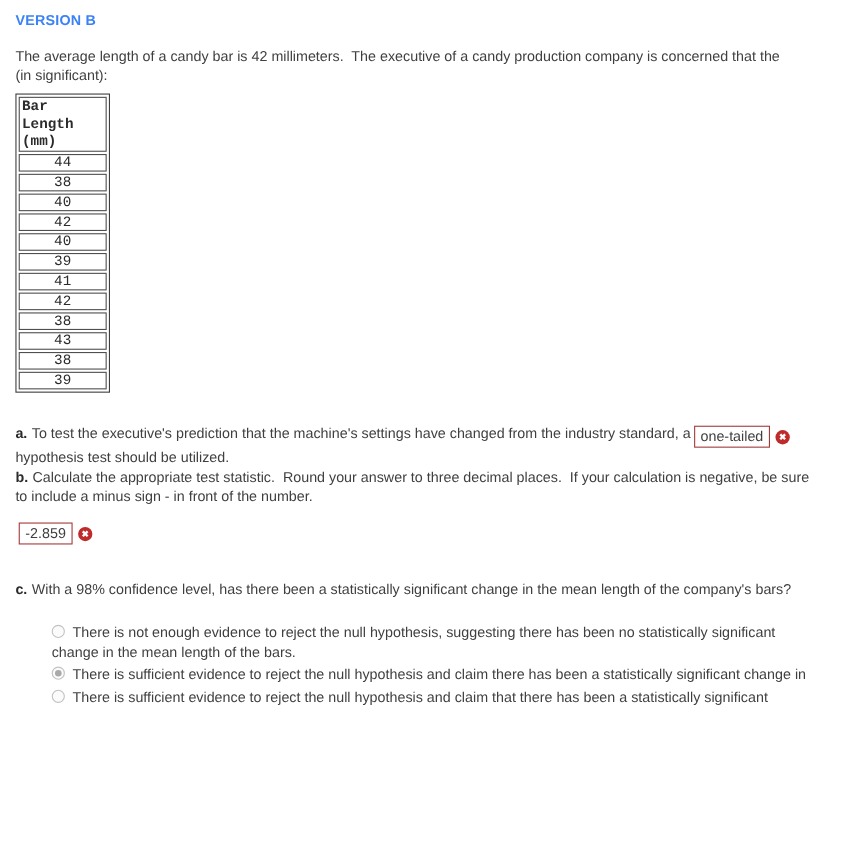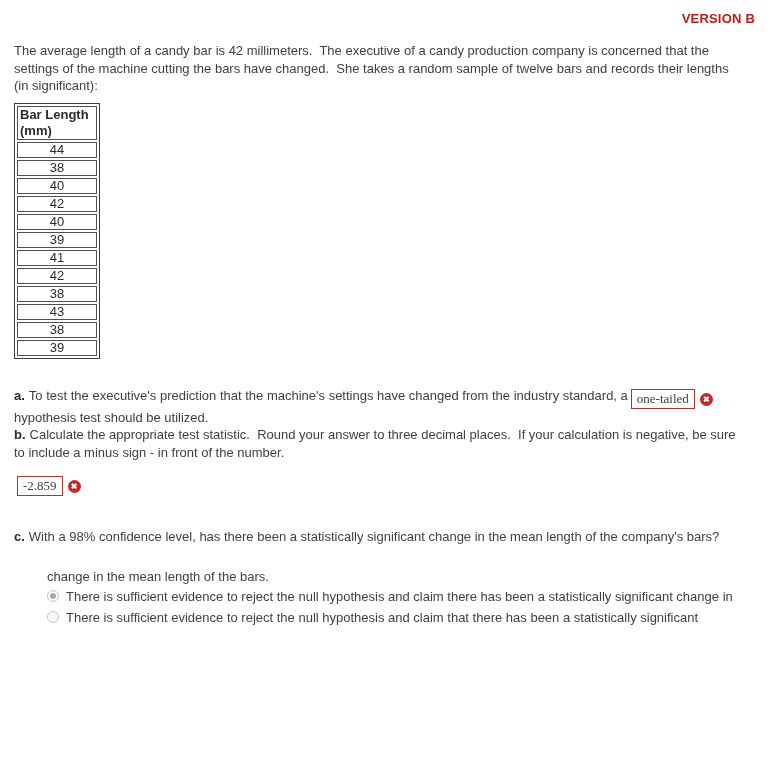--- a/index.html
+++ b/index.html
@@ -13,36 +13,36 @@
   body {
     font-family: "Liberation Sans", sans-serif;
     font-size: 13px;
     color: #3f3f3f;
   }
   .page { padding: 11px 14px 0 14px; }
 
   .version-title {
     font-weight: bold;
     font-size: 13px;
-    color: #b91c1c;
+    color: #3b82f6;
     letter-spacing: 0.2px;
-    text-align: right;
   }
 
   .intro { margin-top: 16px; }
   .line { white-space: pre; line-height: 17.5px; }
 
   
   table.data-table {
     margin-top: 8px;
     border-collapse: separate;
     border-spacing: 2px;
     border: 1px solid #3e3e3e;
     width: 86px;
     background: #ffffff;
+    font-family: Liberation Mono, monospace;
   }
   .data-table th, .data-table td {
     border: 1px solid #4f4f4f;
     padding: 0 2px;
     text-align: left;
     font-size: 13px;
     color: #2b2b2b;
     background: #ffffff;
   }
   .data-table th { font-weight: bold; line-height: 16px; }
@@ -58,21 +58,20 @@
 
   .answer-box {
     display: inline-block;
     border: 1px solid #a33a3a;
     padding: 1px 5px 2px 5px;
     margin: 0 5px 0 3px;
     line-height: 15px;
     color: #3f3f3f;
     background: #ffffff;
     vertical-align: -3px;
-    font-family: Liberation Serif, serif;
   }
   .answer-row { margin-top: 13px; }
 
   .icon-x {
     display: inline-block;
     width: 13px; height: 13px;
     border-radius: 50%;
     background: #bf2a2a;
     color: #ffffff;
     text-align: center;
@@ -116,21 +115,20 @@
 </style>
 </head>
 <body>
 
 <div class="page">
 
   <div class="version-title">VERSION B</div>
 
   <div class="intro">
     <div class="line">The average length of a candy bar is 42 millimeters.  The executive of a candy production company is concerned that the</div>
-    <div class="line">settings of the machine cutting the bars have changed.  She takes a random sample of twelve bars and records their lengths</div>
     <div class="line">(in significant):</div>
   </div>
 
   <table class="data-table">
     <tbody>
       <tr>
         <th><span>Bar Length</span><br><span>(mm)</span></th>
       </tr>
       <tr>
           <td>44</td>
@@ -182,20 +180,21 @@
     <div class="answer-row"><span class="answer-box">-2.859</span><span class="icon-x"><span class="x-glyph">✖</span></span></div>
   </div>
 
   <div class="question q-c">
     <div class="q-line"><span class="q-letter">c.</span><span class="qtext">With a 98% confidence level, has there been a statistically significant change in the mean length of the company's bars?</span></div>
   </div>
 
   <div class="options">
 
     <div class="option">
+      <div class="opt-line1"><span class="radio"></span><span class="qtext">There is not enough evidence to reject the null hypothesis, suggesting there has been no statistically significant</span></div>
       <div class="line">change in the mean length of the bars.</div>
     </div>
 
     <div class="option">
       <div class="opt-line1"><span class="radio selected"></span><span class="qtext">There is sufficient evidence to reject the null hypothesis and claim there has been a statistically significant change in</span></div>
     </div>
 
     <div class="option">
       <div class="opt-line1"><span class="radio"></span><span class="qtext">There is sufficient evidence to reject the null hypothesis and claim that there has been a statistically significant</span></div>
     </div>

